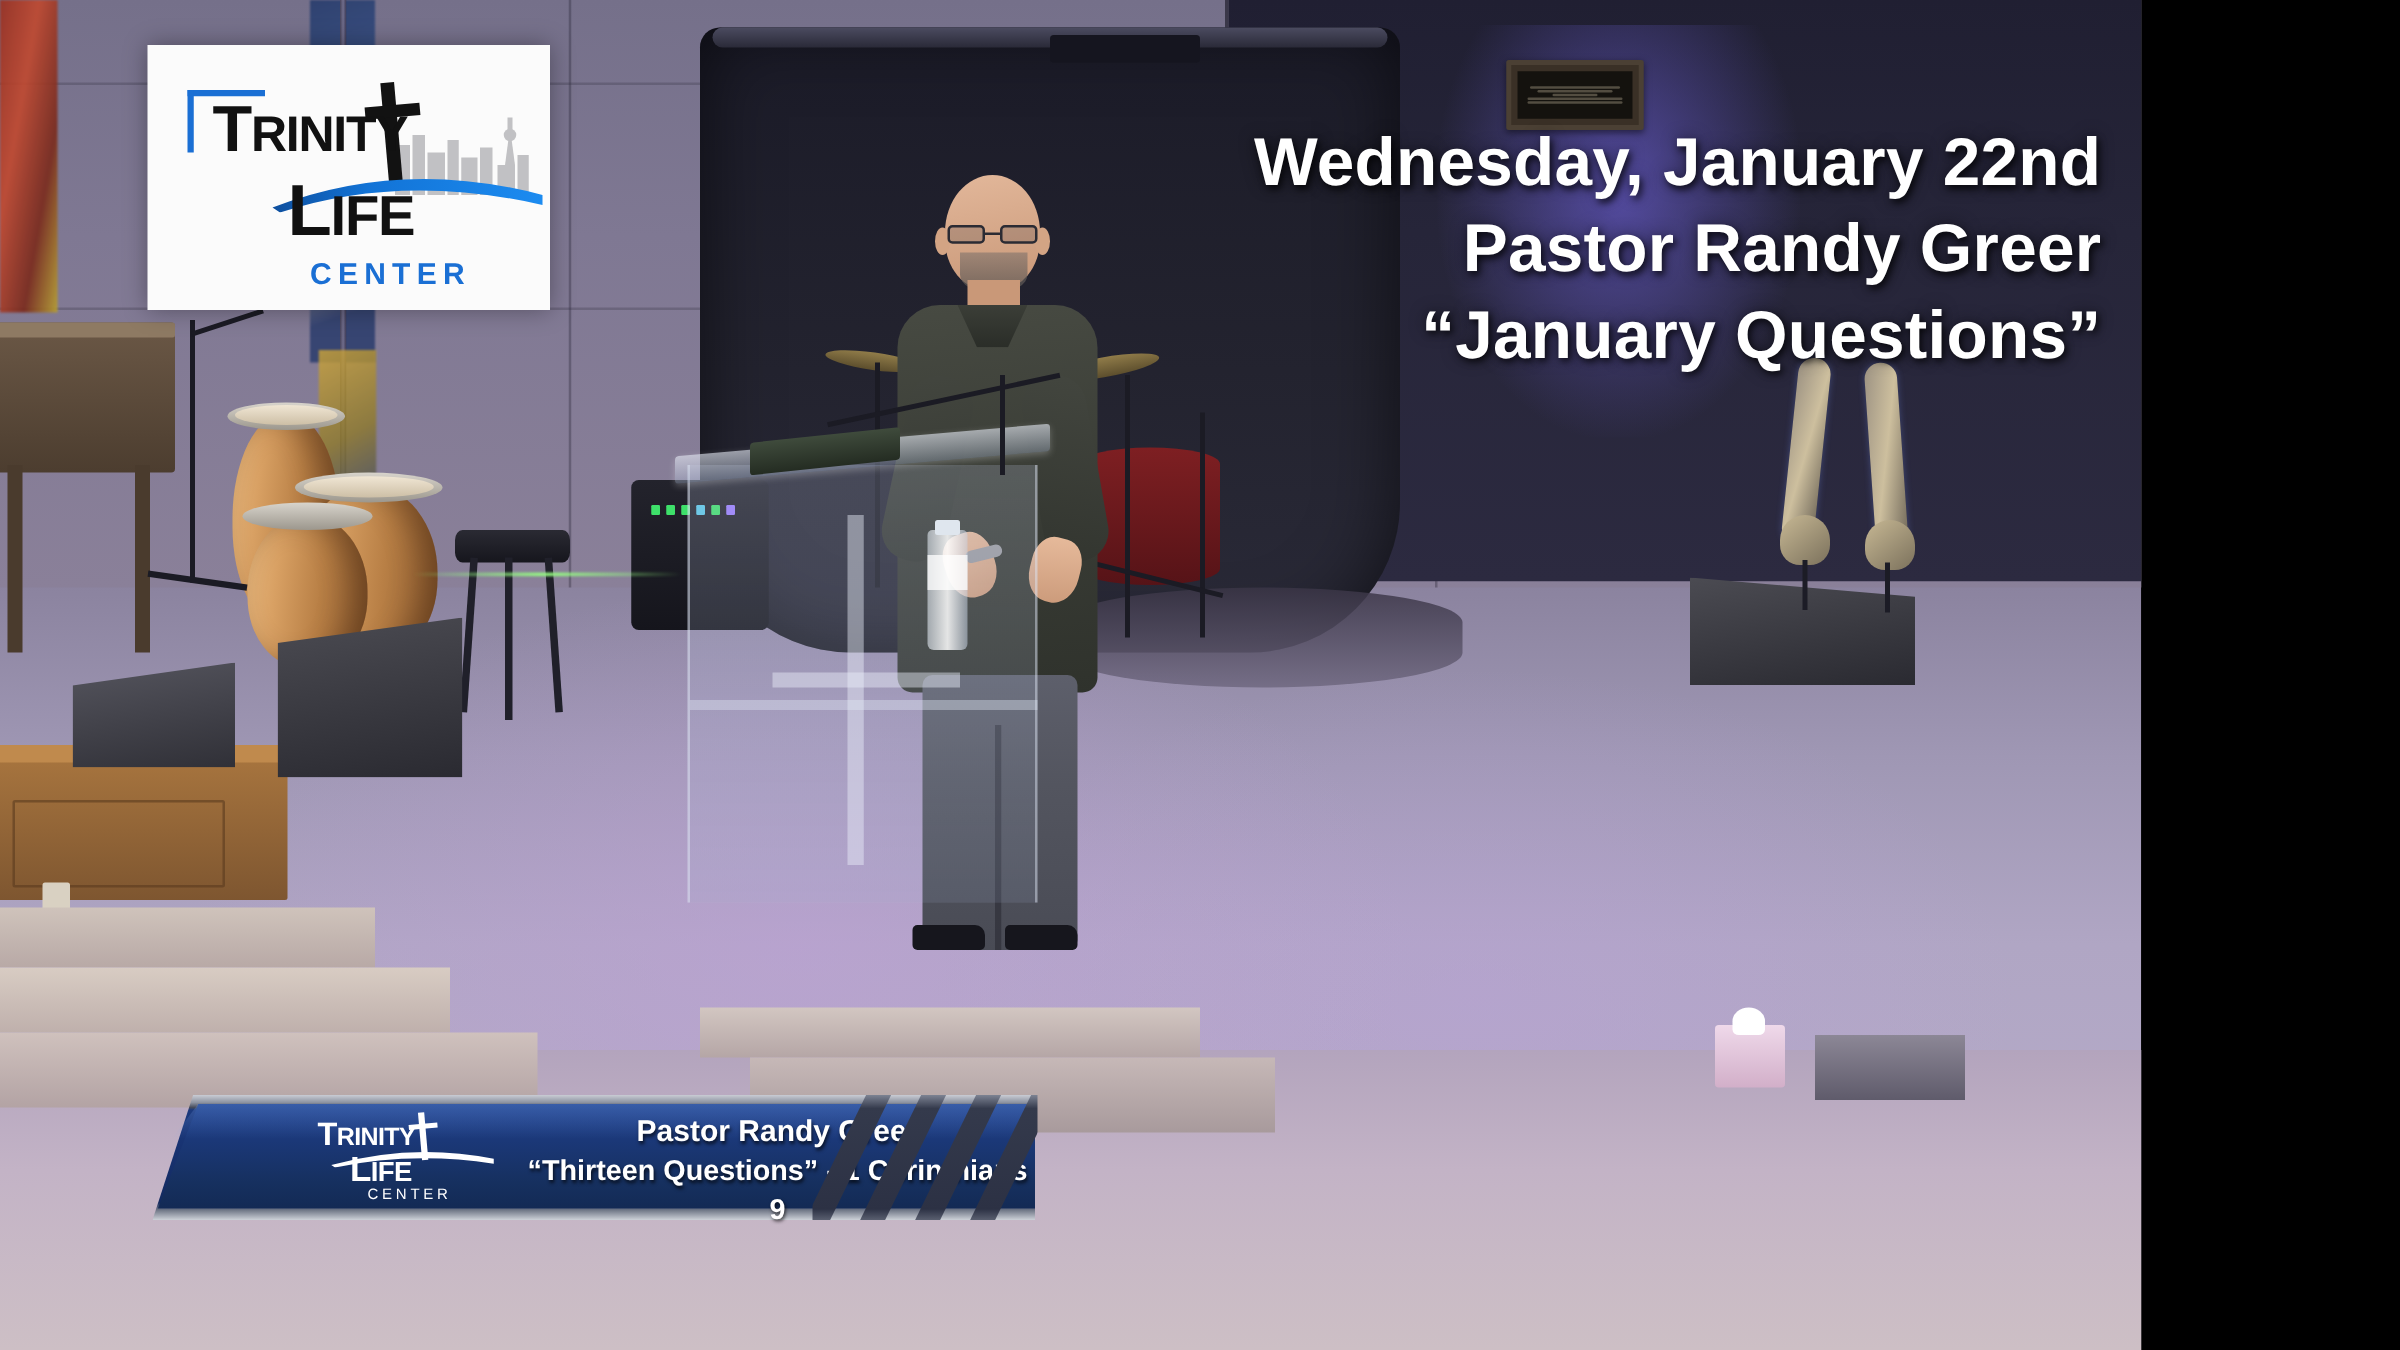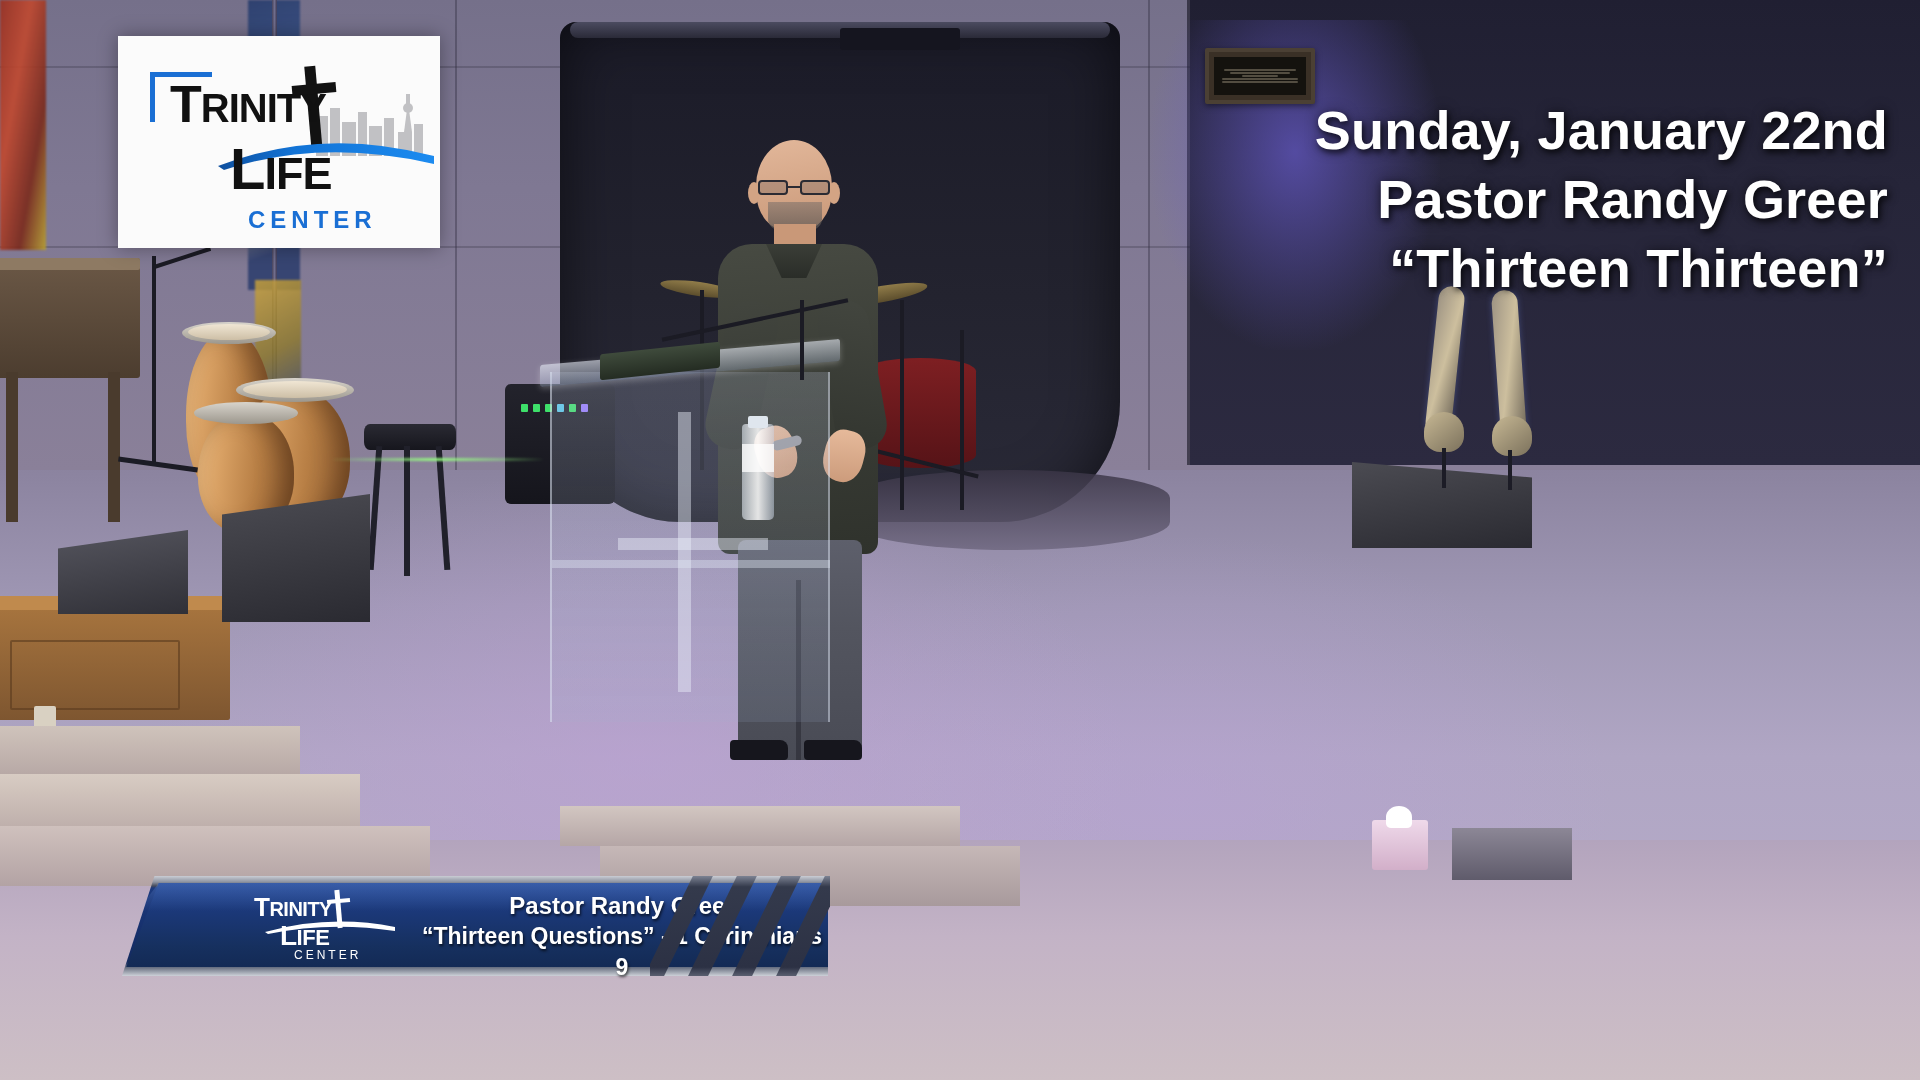--- a/index.html
+++ b/index.html
@@ -1,19 +1,19 @@
 <!DOCTYPE html>
 <html><head>
 <meta charset="utf-8">
 <style>
   * { margin:0; padding:0; box-sizing:border-box; }
   html,body { width:1920px; height:1080px; overflow:hidden; background:#000;
               font-family:"Liberation Sans", sans-serif; }
 
-  #stage { position:relative; width:1920px; height:1080px; overflow:hidden; }
+  #stage { position:relative; width:1713px; height:1080px; overflow:hidden; }
 
   
   .scene { position:absolute; inset:0;
     background:
       radial-gradient(ellipse 700px 420px at 640px 760px, rgba(190,160,215,.55), rgba(150,125,180,0) 70%),
       radial-gradient(ellipse 620px 380px at 1180px 800px, rgba(185,160,215,.45), rgba(0,0,0,0) 70%),
       linear-gradient(#6e6880 0%, #78718a 28%, #8c84a0 44%, #9f97b4 56%, #b0a6c4 70%, #b9aecb 100%);
   }
   
   .wall { position:absolute; left:0; top:0; width:1920px; height:470px;
@@ -434,23 +434,23 @@
         <path d="M2 34 Q 105 -6 218 24 L 218 32 Q 105 6 8 38 Z" fill="url(#sw)"></path>
       </svg>
 
       <div class="logo-life"><span>L</span><span class="sm">IFE</span></div>
 
       <div class="logo-center">CENTER</div>
     </div>
   </div>
 
   <div class="overlay-text">
-    <div>Sunday, January 22nd</div>
+    <div>Wednesday, January 22nd</div>
     <div>Pastor Randy Greer</div>
-    <div>“Thirteen Thirteen”</div>
+    <div>“January Questions”</div>
   </div>
 
   <div class="lower-third">
     <div class="lt-frame"></div>
     <div class="lt-body"></div>
     <div class="lt-sheen"></div>
 
     <div class="lt-logo">
       <div class="lt-trinity"><span>T</span><span class="sm">RINITY</span></div>
 

